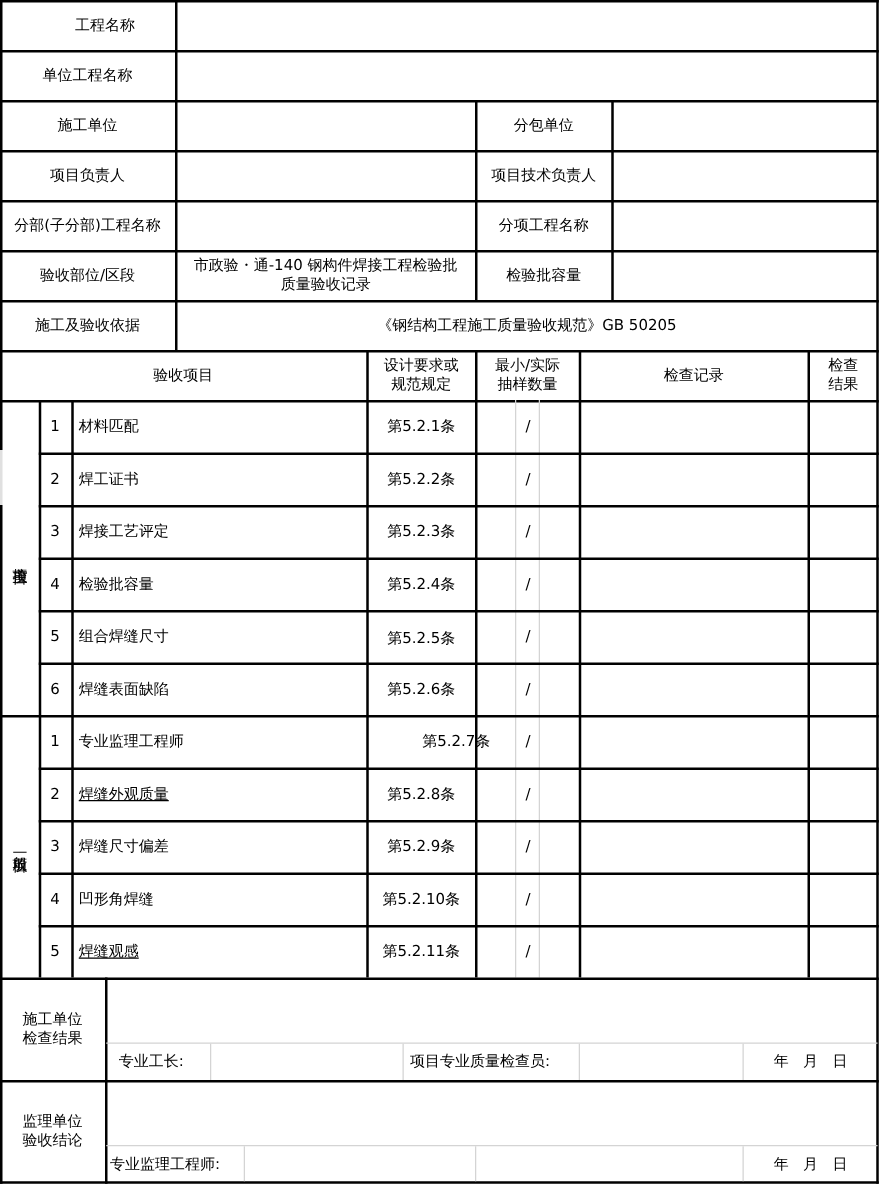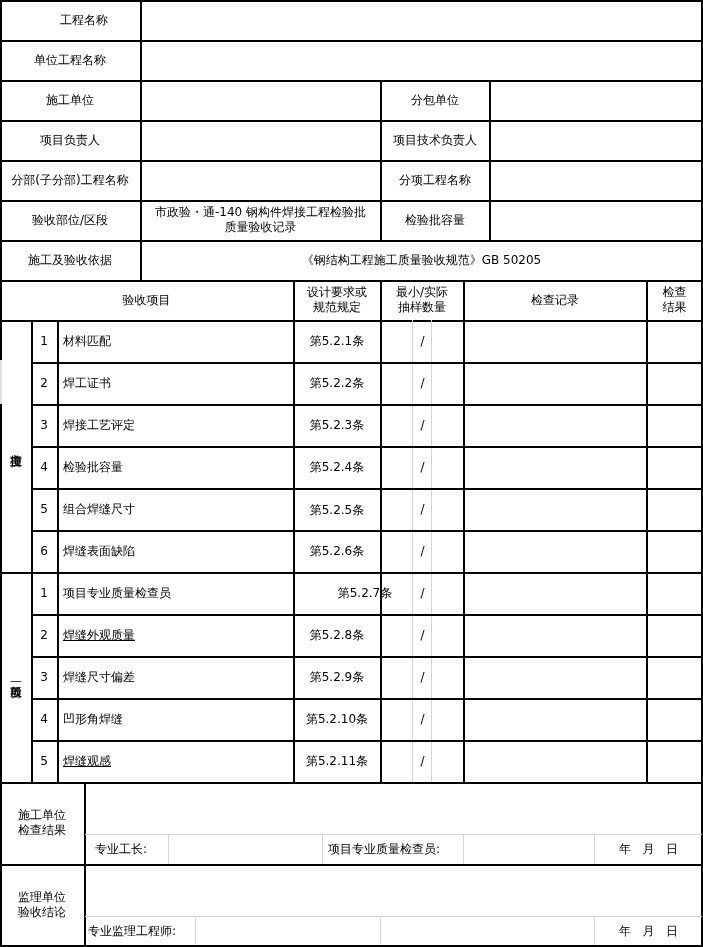--- a/index.html
+++ b/index.html
@@ -93,21 +93,21 @@
   <div class="cell" style="left:31px;top:530px;width:26px;height:42px;">6</div>
   <div class="cell left" style="left:58px;top:530px;width:235px;height:42px;">焊缝表面缺陷</div>
   <div class="cell" style="left:294px;top:530px;width:86px;height:42px;">第5.2.6条</div>
   <div class="cell" style="left:413px;top:530px;width:19px;height:42px;">/</div>
 </div>
 
 <div class="cell vert" style="left:0;top:572px;width:31px;height:210px;">一般项目</div>
 
 <div>
   <div class="cell" style="left:31px;top:572px;width:26px;height:42px;">1</div>
-  <div class="cell left" style="left:58px;top:572px;width:235px;height:42px;">项目专业质量检查员</div>
+  <div class="cell left" style="left:58px;top:572px;width:235px;height:42px;">专业监理工程师</div>
   <div class="cell" style="left:294px;top:572px;width:86px;height:42px;margin-left:28px;">第5.2.7条</div>
   <div class="cell" style="left:413px;top:572px;width:19px;height:42px;">/</div>
 </div>
 <div>
   <div class="cell" style="left:31px;top:614px;width:26px;height:42px;">2</div>
   <div class="cell left" style="left:58px;top:614px;width:235px;height:42px;text-decoration:underline;">焊缝外观质量</div>
   <div class="cell" style="left:294px;top:614px;width:86px;height:42px;">第5.2.8条</div>
   <div class="cell" style="left:413px;top:614px;width:19px;height:42px;">/</div>
 </div>
 <div>

